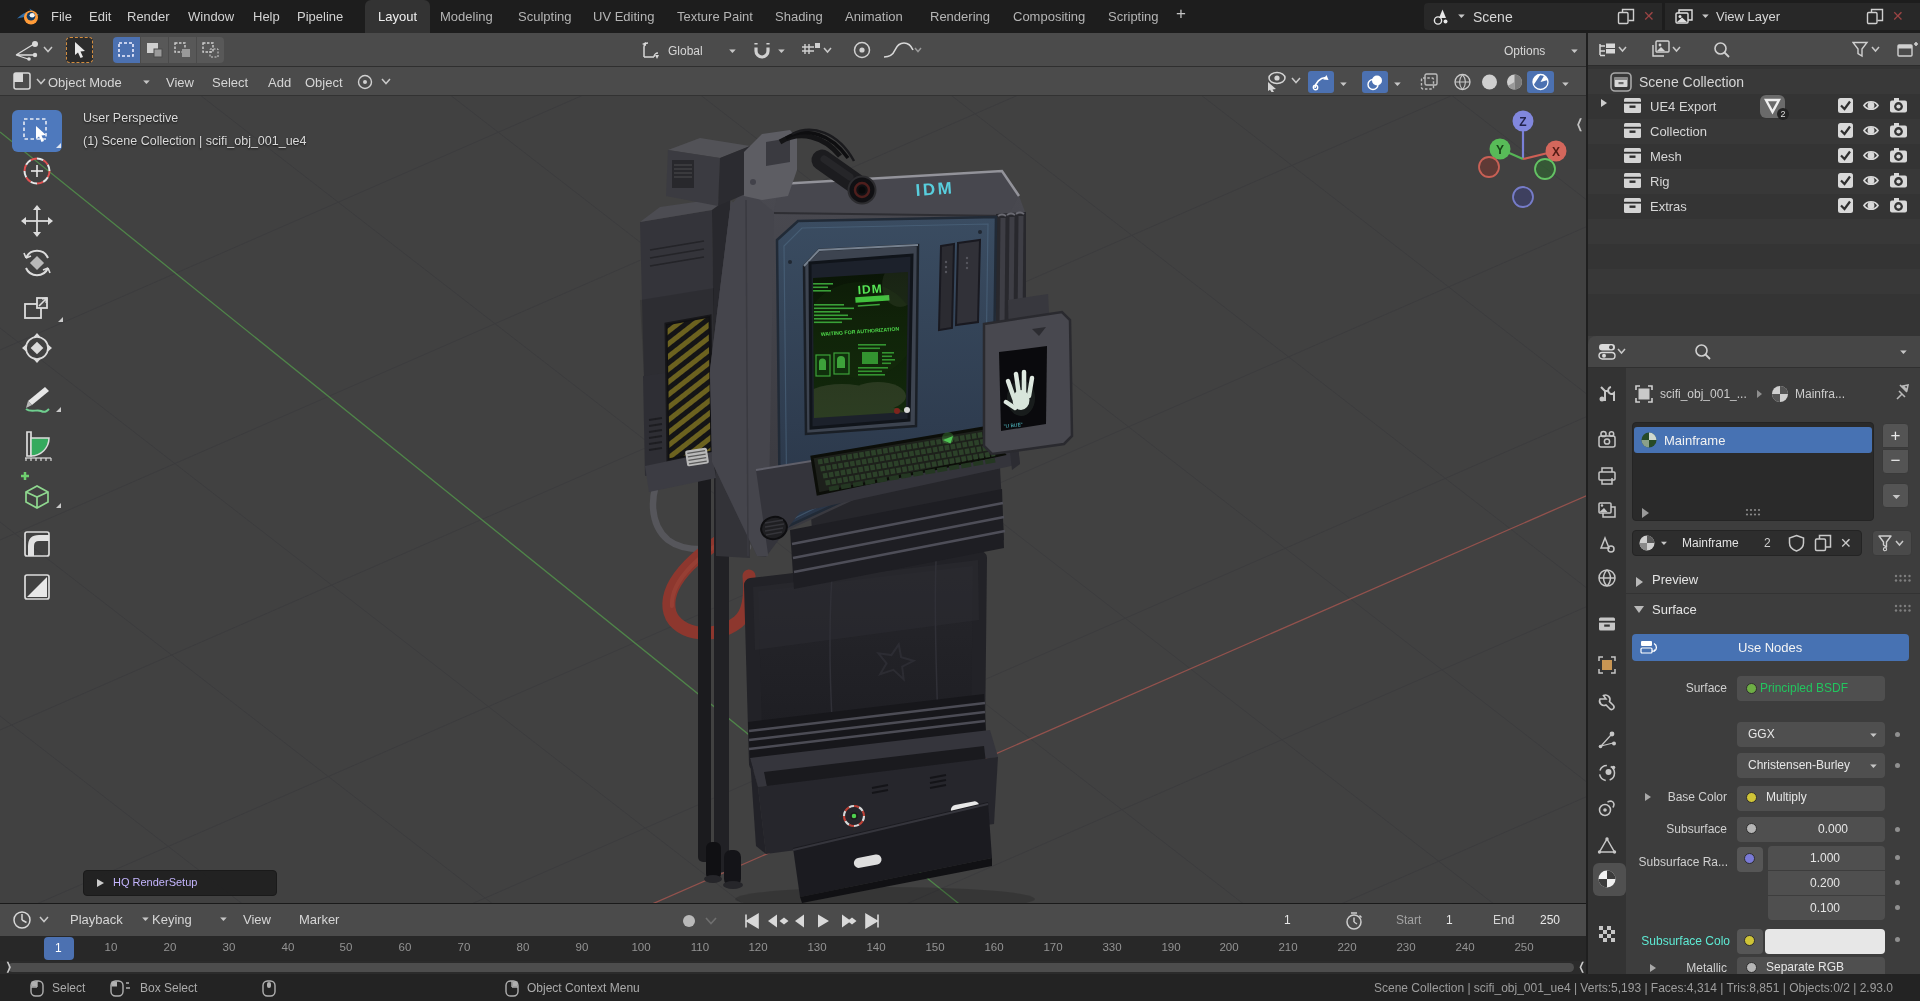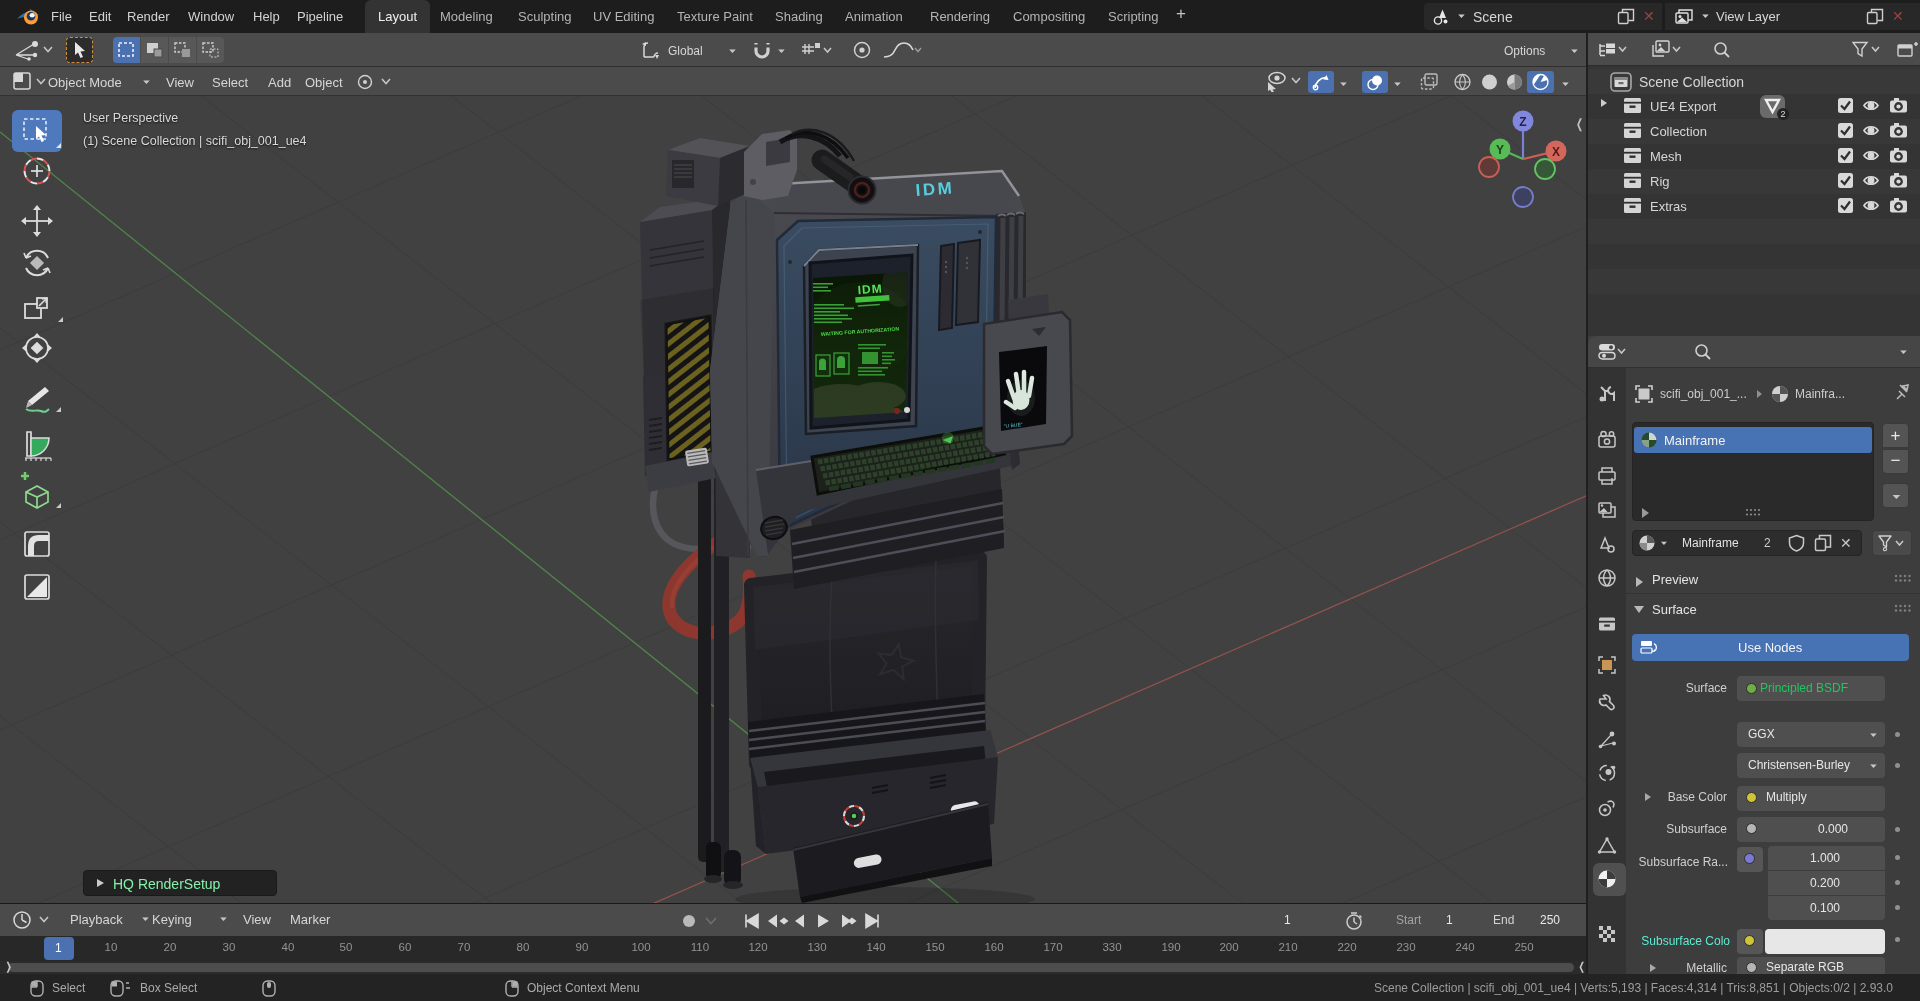--- a/index.html
+++ b/index.html
@@ -313,21 +313,21 @@
     <line x1="11" y1="0" x2="15" y2="0" stroke="#2a2a2a" stroke-width="1.5"></line>
     <circle r="3" fill="#4fd14f" stroke="#1c1c1c" stroke-width="1.5"></circle>
   </g>
   </svg>
 </div>
 
 <span class="lbl" style="left:83px;top:111px;font-size:12.5px;color:#dadada;text-shadow:0 1px 2px rgba(0,0,0,0.7)">User Perspective</span>
 <span class="lbl" style="left:83px;top:134px;font-size:12.5px;color:#dadada;text-shadow:0 1px 2px rgba(0,0,0,0.7)">(1) Scene Collection | scifi_obj_001_ue4</span>
 <div class="abs" style="left:83px;top:870px;width:194px;height:26px;background:rgba(32,32,32,0.92);border:1px solid #1a1a1a;border-radius:4px"></div>
 <span class="abs" style="left:97px;top:879px;width:0;height:0;border-left:7px solid #cbcbcb;border-top:4.5px solid transparent;border-bottom:4.5px solid transparent"></span>
-<span class="lbl" style="left:113px;top:876px;font-size:14px;color:#86efac">HQ RenderSetup</span>
+<span class="lbl" style="left:113px;top:876px;font-size:11px;color:#c4b5fd">HQ RenderSetup</span>
 <span class="lbl" style="left:1574px;top:116px;color:#c2c2c2;font-size:13px;transform:scaleX(0.65)">❮</span>
 <svg class="abs" style="left:1476px;top:106px" width="96" height="106" viewBox="0 0 96 106">
   <line x1="47" y1="53" x2="47" y2="15" stroke="#7a80d8" stroke-width="2.2"></line>
   <line x1="47" y1="53" x2="24" y2="43" stroke="#56b556" stroke-width="2.2"></line>
   <line x1="47" y1="53" x2="80" y2="45" stroke="#cd5f55" stroke-width="2.2"></line>
   <circle cx="47" cy="15" r="10.5" fill="#8187dd"></circle>
   <text x="47" y="19.5" text-anchor="middle" font-size="12" font-weight="bold" fill="#23234c">Z</text>
   <circle cx="24" cy="43" r="10.5" fill="#58bb58"></circle>
   <text x="24" y="47.5" text-anchor="middle" font-size="12" font-weight="bold" fill="#174517">Y</text>
   <circle cx="80" cy="45" r="10.5" fill="#d4675c"></circle>
@@ -588,21 +588,21 @@
 <svg class="abs" style="left:12px;top:910px" width="46" height="20" viewBox="0 0 46 20">
   <circle cx="10" cy="10" r="8" fill="none" stroke="#d8d8d8" stroke-width="1.5"></circle>
   <path d="M10 10 L10 4 M10 10 L14.5 12.5" stroke="#d8d8d8" stroke-width="1.5"></path>
   <path d="M28 7 l4 4.5 l4 -4.5" stroke="#c8c8c8" stroke-width="1.5" fill="none"></path>
 </svg>
 <span class="lbl" style="left:70px;top:912px;font-size:13px">Playback</span>
 <span class="chev" style="left:140px;top:913px">▼</span>
 <span class="lbl" style="left:152px;top:912px;font-size:13px">Keying</span>
 <span class="chev" style="left:218px;top:913px">▼</span>
 <span class="lbl" style="left:243px;top:912px;font-size:13px">View</span>
-<span class="lbl" style="left:290px;top:912px;font-size:13px">Marker</span>
+<span class="lbl" style="left:299px;top:912px;font-size:13px">Marker</span>
 <svg class="abs" style="left:680px;top:912px" width="200" height="18" viewBox="0 0 200 18">
   <circle cx="9" cy="9" r="6" fill="#b9b9b9"></circle>
   <path d="M26 5 l5 5.5 l5 -5.5" stroke="#6f6f6f" stroke-width="1.6" fill="none" transform="translate(0,1)"></path>
   <path d="M66 2.5 L66 15.5 M78 2.5 L67 9 L78 15.5 Z" fill="#d9d9d9" stroke="#d9d9d9" stroke-width="1.6"></path>
   <path d="M97 2.5 L88 9 L97 15.5 Z" fill="#d9d9d9"></path>
     <path d="M104 5.5 L99.5 9 L104 12.5 Z M104 5.5 L108.5 9 L104 12.5 Z" fill="#d9d9d9"></path>
   <path d="M124 2.5 L115 9 L124 15.5 Z" fill="#d9d9d9"></path>
   <path d="M138 2.5 L149 9 L138 15.5 Z" fill="#d9d9d9"></path>
   <path d="M162 2.5 L171 9 L162 15.5 Z" fill="#d9d9d9"></path>
     <path d="M158 5.5 L153.5 9 L158 12.5 Z M158 5.5 L162.5 9 L158 12.5 Z" fill="#d9d9d9" transform="translate(14,0)"></path>

